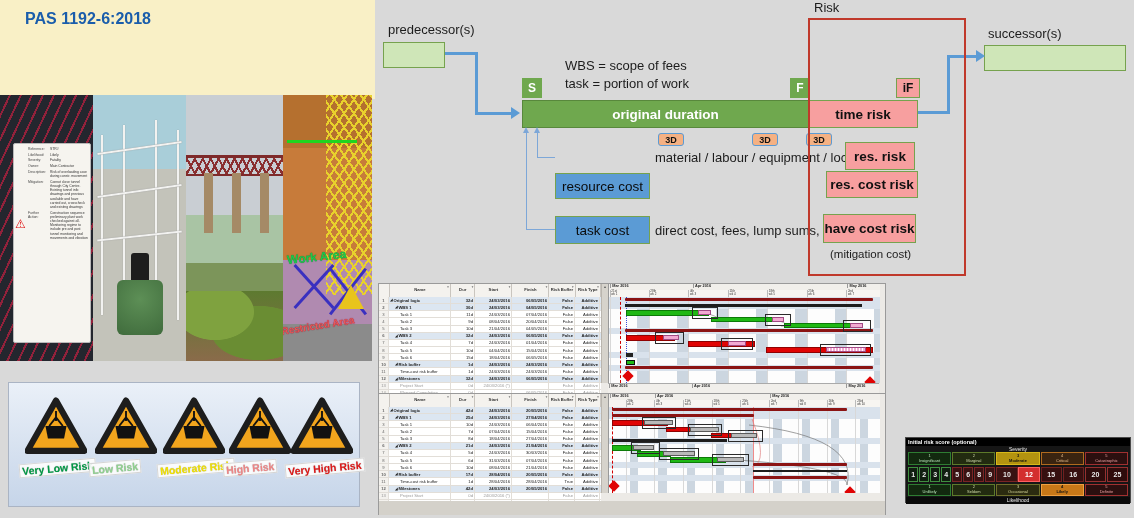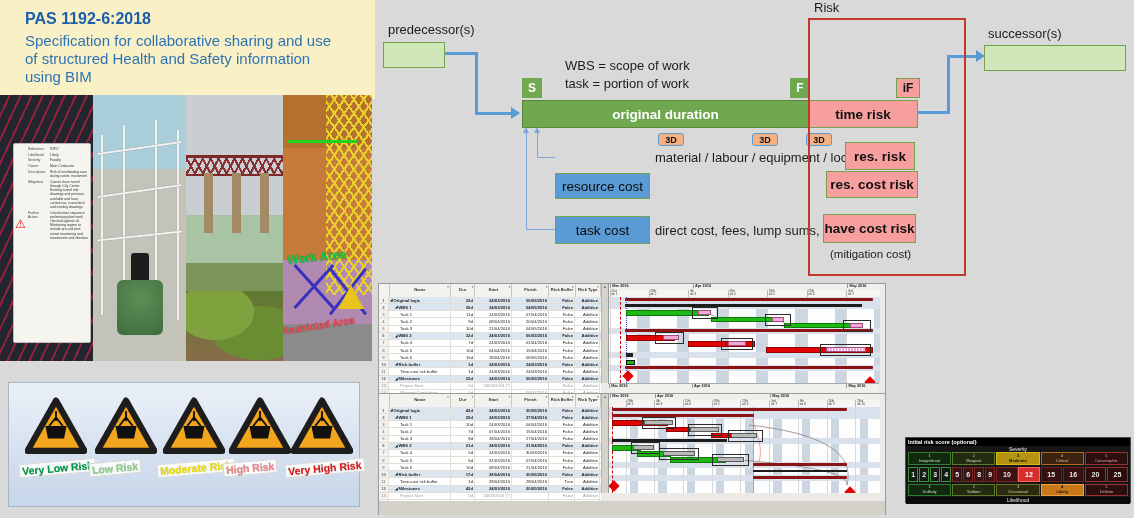--- a/index.html
+++ b/index.html
@@ -131,21 +131,20 @@
   .sc-g5{background:#2e0c0c;border-color:#943030}
   .mx-score.sel{background:var(--sel-red);border-color:#ff6060;color:#fff}
 </style>
 </head>
 <body>
 
 <div class="stage">
 
   <div class="abs header-card">
     <div class="hdr-title">PAS 1192-6:2018</div>
-    <div class="hdr-sub">Specification for collaborative sharing and use of structured Health and Safety information using BIM</div>
   </div>
 
   <div class="abs photo ph1">
     <div class="neon"></div>
     <div class="risk-card">
       <span class="warn">⚠</span>
       <div id="risk-card-rows">
           <div class="rc-row">
     <span class="rc-lab">Reference:</span>
     <span class="rc-val">STR#</span>
@@ -259,21 +258,21 @@
   <div class="abs dbox green-lite" style="left:383px;top:42px;width:62px;height:26px"></div>
 
   <div class="abs dlabel" style="left:988px;top:26px">successor(s)</div>
   <div class="abs dbox green-lite" style="left:984px;top:45px;width:142px;height:26px"></div>
 
   <div class="abs ln" style="left:445px;top:52px;width:33px;height:3px"></div>
   <div class="abs ln" style="left:475px;top:52px;width:3px;height:63px"></div>
   <div class="abs ln" style="left:475px;top:112px;width:37px;height:3px"></div>
   <div class="abs ah-r" style="left:511px;top:107px"></div>
 
-  <div class="abs dlabel" style="left:565px;top:58px">WBS = scope of work</div>
+  <div class="abs dlabel" style="left:565px;top:58px">WBS = scope of fees</div>
   <div class="abs dlabel" style="left:565px;top:76px">task = portion of work</div>
 
   <div class="abs stag" style="left:522px;top:78px">S</div>
   <div class="abs stag" style="left:790px;top:78px">F</div>
   <div class="abs iftag" style="left:896px;top:78px">iF</div>
 
   <div class="abs dbox dur-bar" style="left:522px;top:100px;width:287px;height:28px">original duration</div>
   <div class="abs dbox pinkbox" style="left:808px;top:100px;width:110px;height:28px">time risk</div>
 
   <div class="abs ln" style="left:918px;top:111px;width:32px;height:3px"></div>

